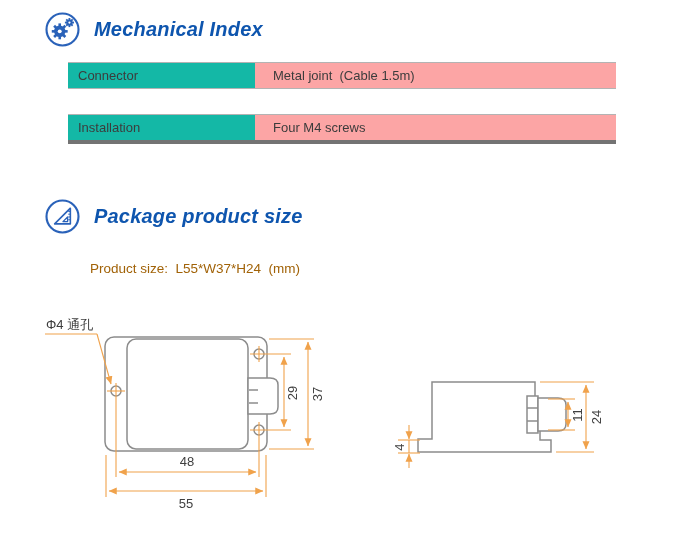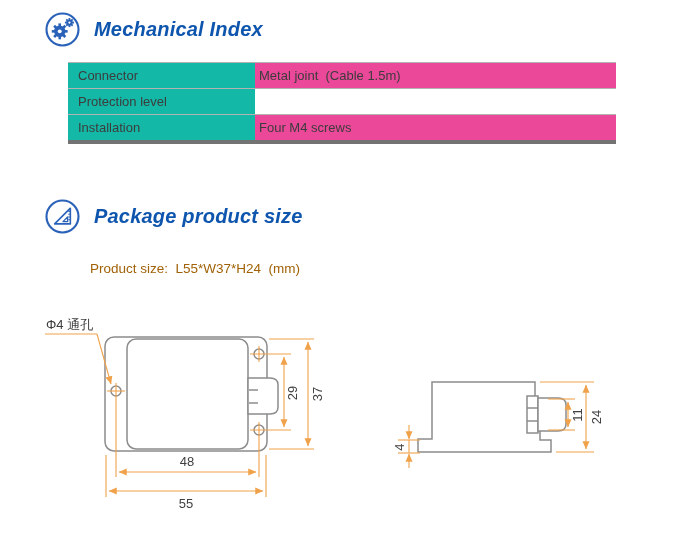--- a/index.html
+++ b/index.html
@@ -11,22 +11,22 @@
   #hdr-mechanical{left:44px;top:11px;}
   #hdr-package{left:44px;top:198px;}
   .section-title{color:#0e55ae;font-size:20px;font-weight:bold;letter-spacing:.2px;}
   .hdr-icon{width:37px;height:37px;display:block;}
 
   .spec-table{position:absolute;left:68px;top:62px;width:548px;}
   .spec-row{display:flex;align-items:stretch;height:25px;border-top:1px solid #b3b3b3;}
   .spec-row:last-child{border-bottom:4px solid #737373;}
   .spec-label{width:177px;display:flex;align-items:center;padding-left:10px;
     font-size:13px;color:#3c3c3c;background:#14b8a6;white-space:pre-wrap;}
-  .spec-value{flex:1;display:flex;align-items:center;padding-left:4px;
-    font-size:13px;color:#3c3c3c;background:#ec4899;white-space:pre-wrap;}
+  .spec-value{flex:1;display:flex;align-items:center;padding-left:18px;
+    font-size:13px;color:#3c3c3c;background:#fca5a5;white-space:pre-wrap;}
 
   .product-size{position:absolute;left:90px;top:261px;font-size:13.5px;color:#a16207;white-space:pre-wrap;}
 
   #drawings{position:absolute;left:0;top:290px;}
   .outline{fill:#ffffff;stroke:#8c8c8c;stroke-width:1.5;}
   .outline-nf{fill:none;stroke:#8c8c8c;stroke-width:1.5;}
   .dim{stroke:#f0a24b;stroke-width:1.1;fill:none;}
   .dimtext{fill:#404040;font-size:13px;font-family:"Liberation Sans","DejaVu Sans",sans-serif;}
   .callout{fill:#3c3c3c;font-size:13px;font-family:"Liberation Sans","DejaVu Sans",sans-serif;}
 </style>
@@ -65,21 +65,20 @@
   </svg>
   <span class="section-title">Mechanical Index</span>
 </div>
 
 <div class="spec-table">
   <div class="spec-row">
     <div class="spec-label">Connector</div>
     <div class="spec-value">Metal joint  (Cable 1.5m)</div>
   </div>
   <div class="spec-row">
-    <div class="spec-label">Protection level</div>
   </div>
   <div class="spec-row">
     <div class="spec-label">Installation</div>
     <div class="spec-value">Four M4 screws</div>
   </div>
 </div>
 
 <div class="section-header" id="hdr-package">
   <svg class="hdr-icon" viewBox="0 0 40 40">
     <circle cx="20" cy="20" r="17.3" fill="none" stroke="#2a62b9" stroke-width="2.3"></circle>

